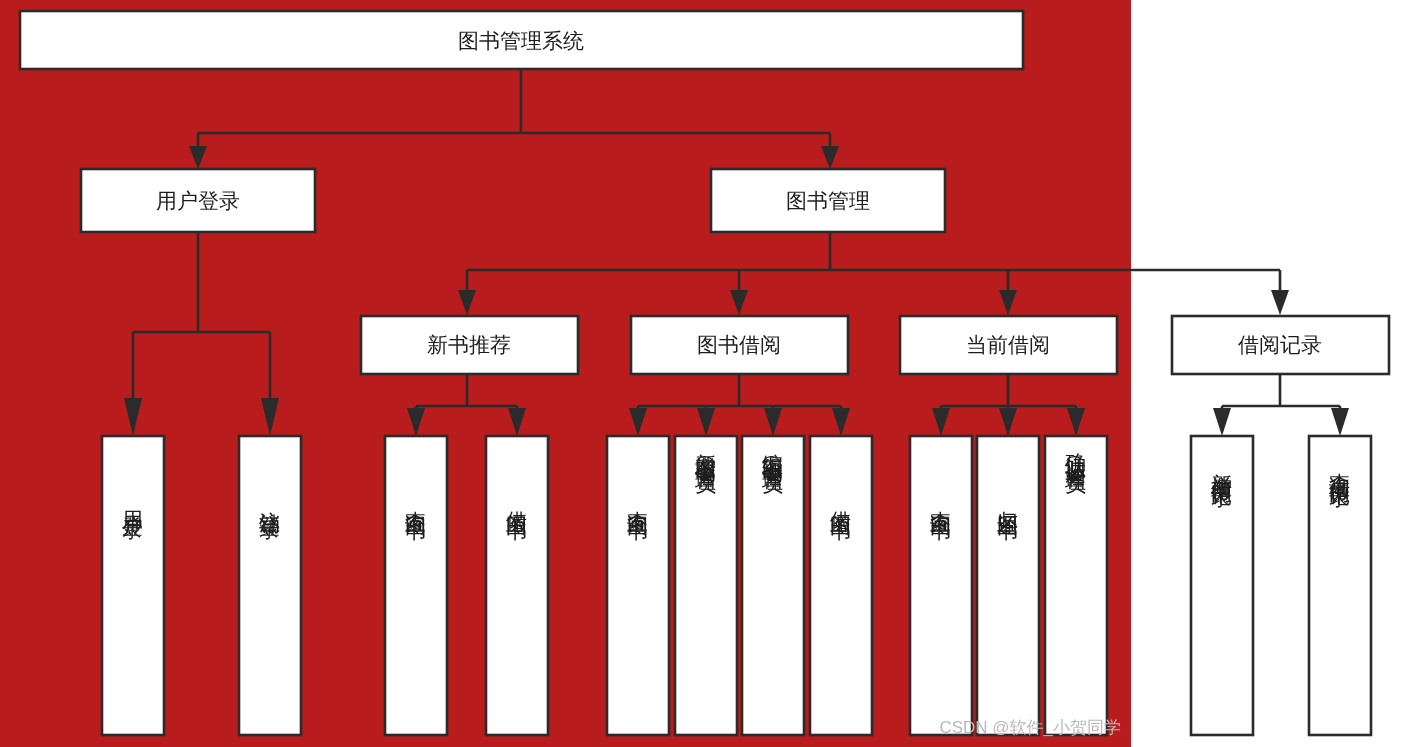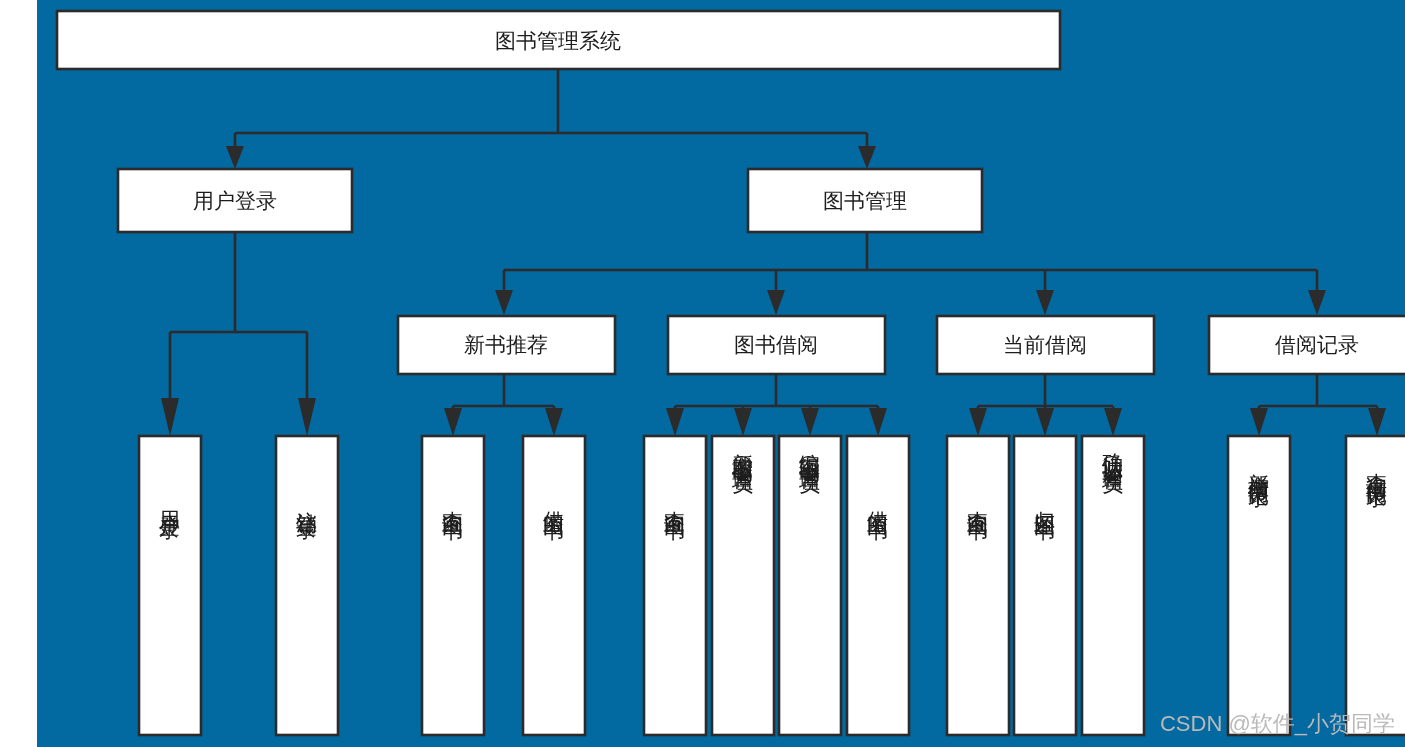--- a/index.html
+++ b/index.html
@@ -9,24 +9,23 @@
     background: #ffffff;
   }
   body {
     width: 1405px;
     height: 747px;
     overflow: hidden;
     font-family: "Liberation Sans", "DejaVu Sans", sans-serif;
   }
   #diagram-root {
     position: relative;
-    width: 1368px;
+    width: 1131px;
     height: 747px;
-    background: #0369a1;
-    margin-left: 37px;
+    background: #b91c1c;
   }
   svg.diagram-canvas {
     display: block;
     width: 1405px;
     height: 747px;
   }
   .node-box {
     fill: #ffffff;
     stroke: #2b2b2b;
     stroke-width: 2.6;
@@ -55,21 +54,21 @@
     text-anchor: middle;
     writing-mode: tb;
     glyph-orientation-vertical: 0;
     letter-spacing: 3px;
   }
   .watermark-text {
     position: absolute;
     right: 10px;
     bottom: 8px;
     font-family: "Liberation Sans", "DejaVu Sans", sans-serif;
-    font-size: 22px;
+    font-size: 17px;
     color: #b9b9b9;
     white-space: nowrap;
     user-select: none;
     pointer-events: none;
   }
 </style>
 </head>
 <body>
 
 <div id="diagram-root">

